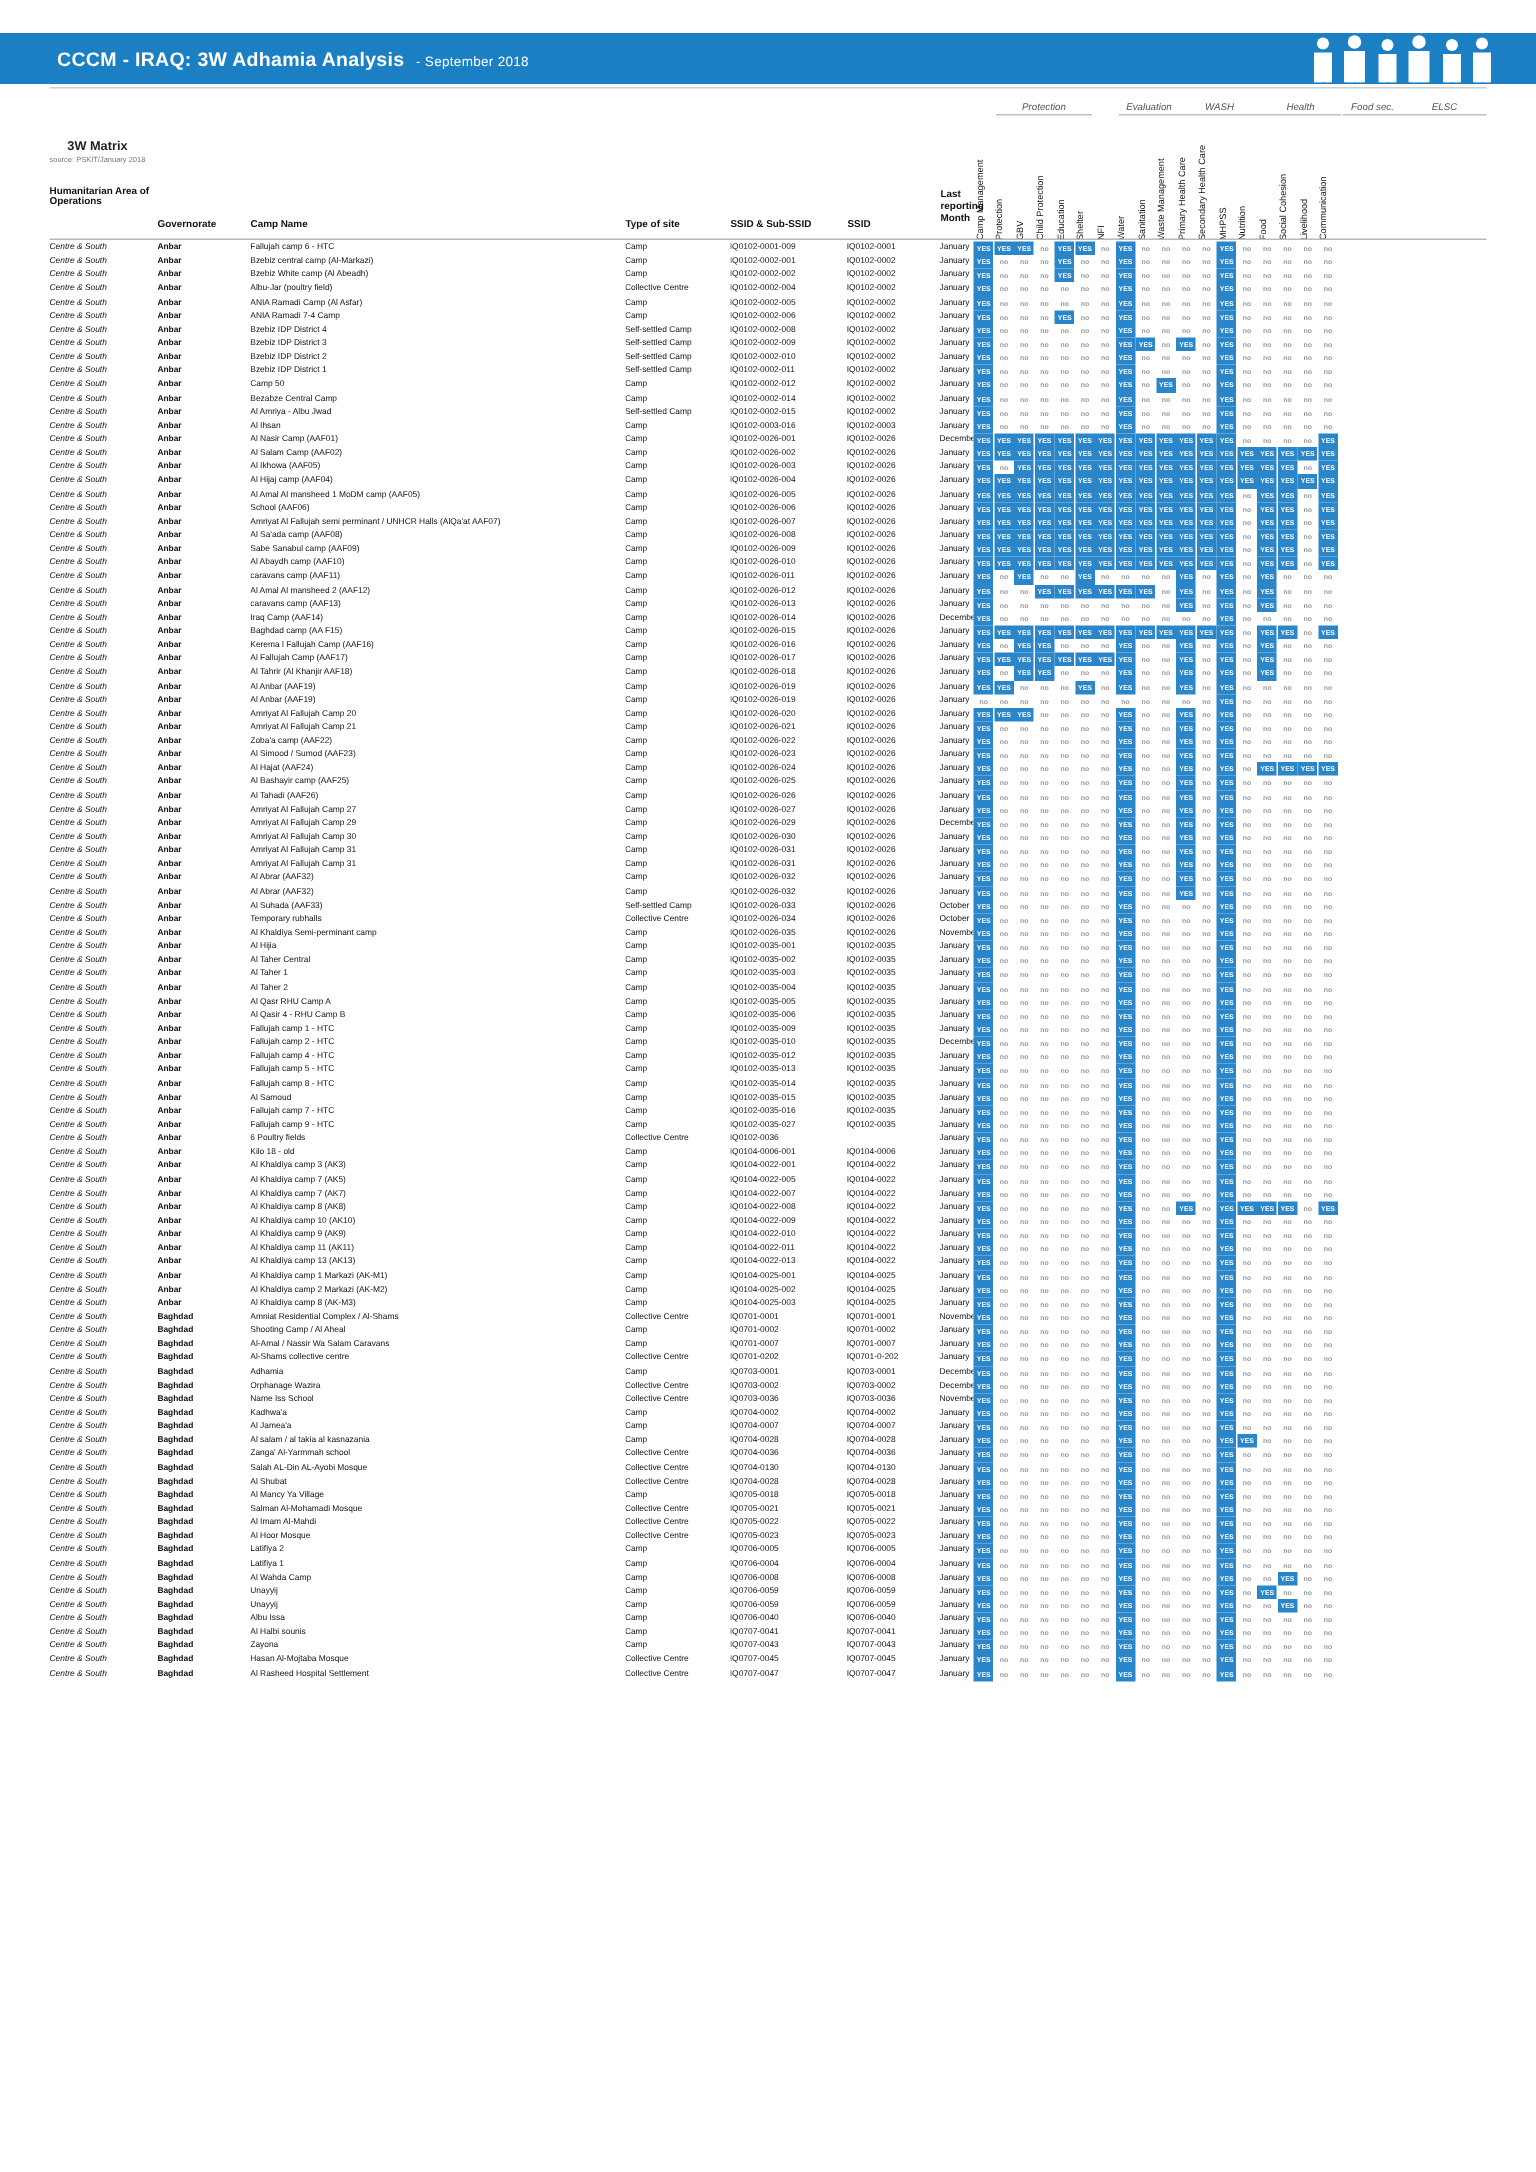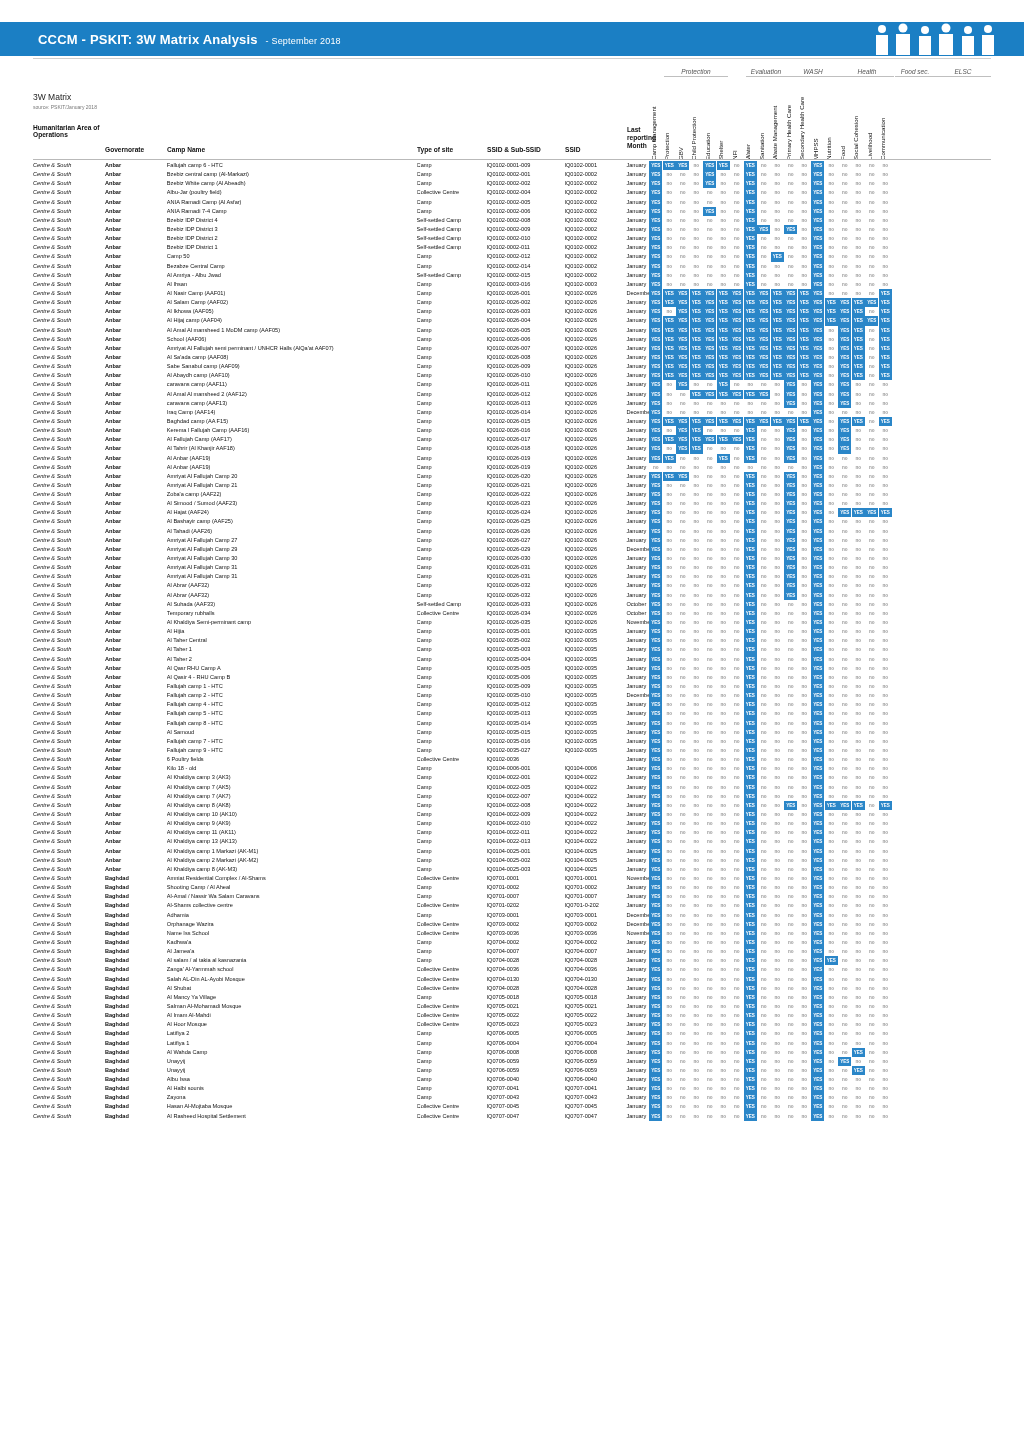--- a/index.html
+++ b/index.html
@@ -10,21 +10,21 @@
   .header{position:absolute;left:0;top:22px;width:1024px;height:34px;background:#1b7fc4;}
   .header-inner{display:flex;align-items:center;height:34px;padding-left:38px;}
   .header-title{font-size:13px;font-weight:bold;color:#fff;letter-spacing:.2px;}
   .header-sub{font-size:9px;font-weight:normal;color:#fff;margin-left:4px;}
   .cluster-logo{position:absolute;right:26px;top:-1px;width:130px;height:56px;}
   .cluster-logo .people{position:absolute;left:0;top:2px;width:130px;height:32px;}
   .cluster-name{position:absolute;left:0;top:34px;width:130px;text-align:center;font-size:12px;font-weight:normal;color:#fff;letter-spacing:.3px;}
 
   
   .titleblock{position:absolute;left:33px;top:92px;}
-  .titleblock .t1{font-size:8.5px;font-weight:normal;color:#222;}
+  .titleblock .t1{font-size:8.5px;font-weight:bold;color:#222;text-align:center;}
   .titleblock .t2{font-size:5px;color:#777;margin-top:2px;}
 
   
   .rule-top{position:absolute;left:33px;top:58px;width:958px;height:1px;background:#cfcfcf;}
 
   
   .groupband{position:absolute;left:650px;top:68px;width:342px;height:12px;}
   .groupband .g{position:absolute;top:0;height:12px;font-size:6.5px;font-style:italic;color:#555;text-align:center;}
   .groupband .g span{display:block;border-bottom:1px solid #bfbfbf;padding-bottom:1px;}
 
@@ -60,21 +60,21 @@
   .cell.no{background:transparent;color:#9a9a9a;}
 </style>
 </head>
 <body>
 
 <div class="page">
 
   <div class="header">
     <div class="header-inner">
       <div class="header-title">
-        <span>CCCM - PSKIT: 3W Matrix Analysis</span>
+        <span>CCCM - IRAQ: 3W Adhamia Analysis</span>
         <span class="header-sub">- September 2018</span>
       </div>
     </div>
     <div class="cluster-logo">
       <svg class="people" viewBox="0 0 130 32">
         <g fill="#ffffff">
           <circle cx="14" cy="6" r="4"></circle>
             <path d="M8 12h12v20H8z"></path>
             <rect x="9" y="26" width="4" height="6"></rect>
             <rect x="15" y="26" width="4" height="6"></rect>

